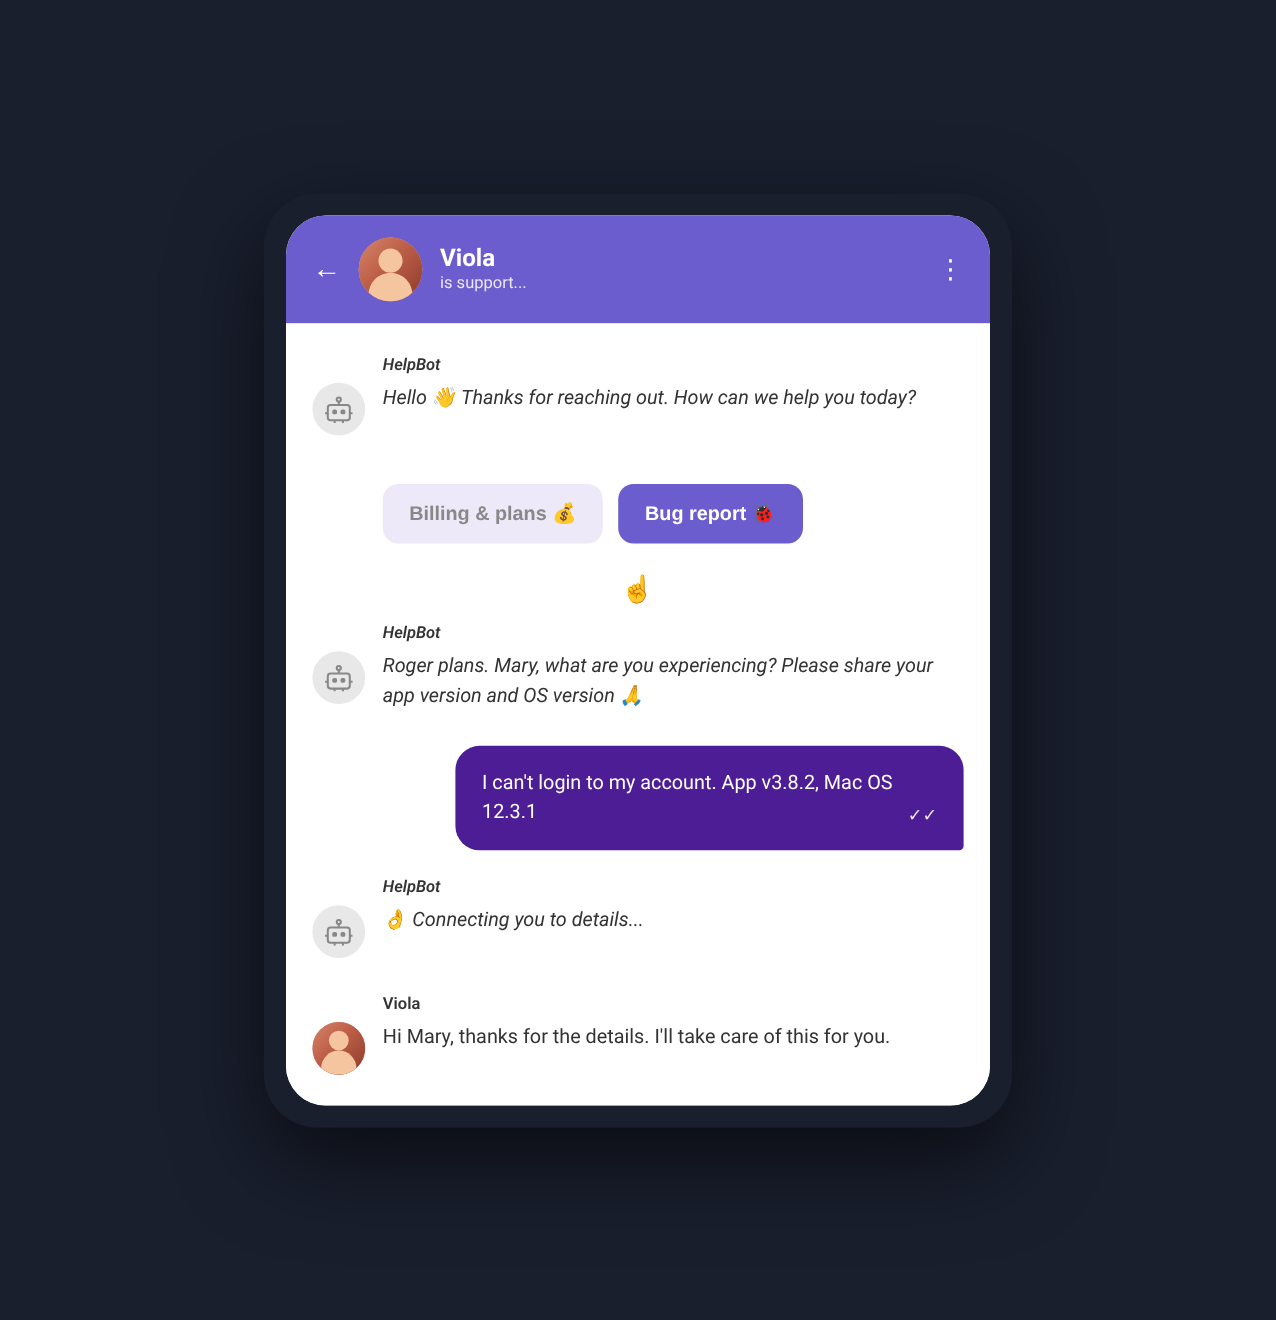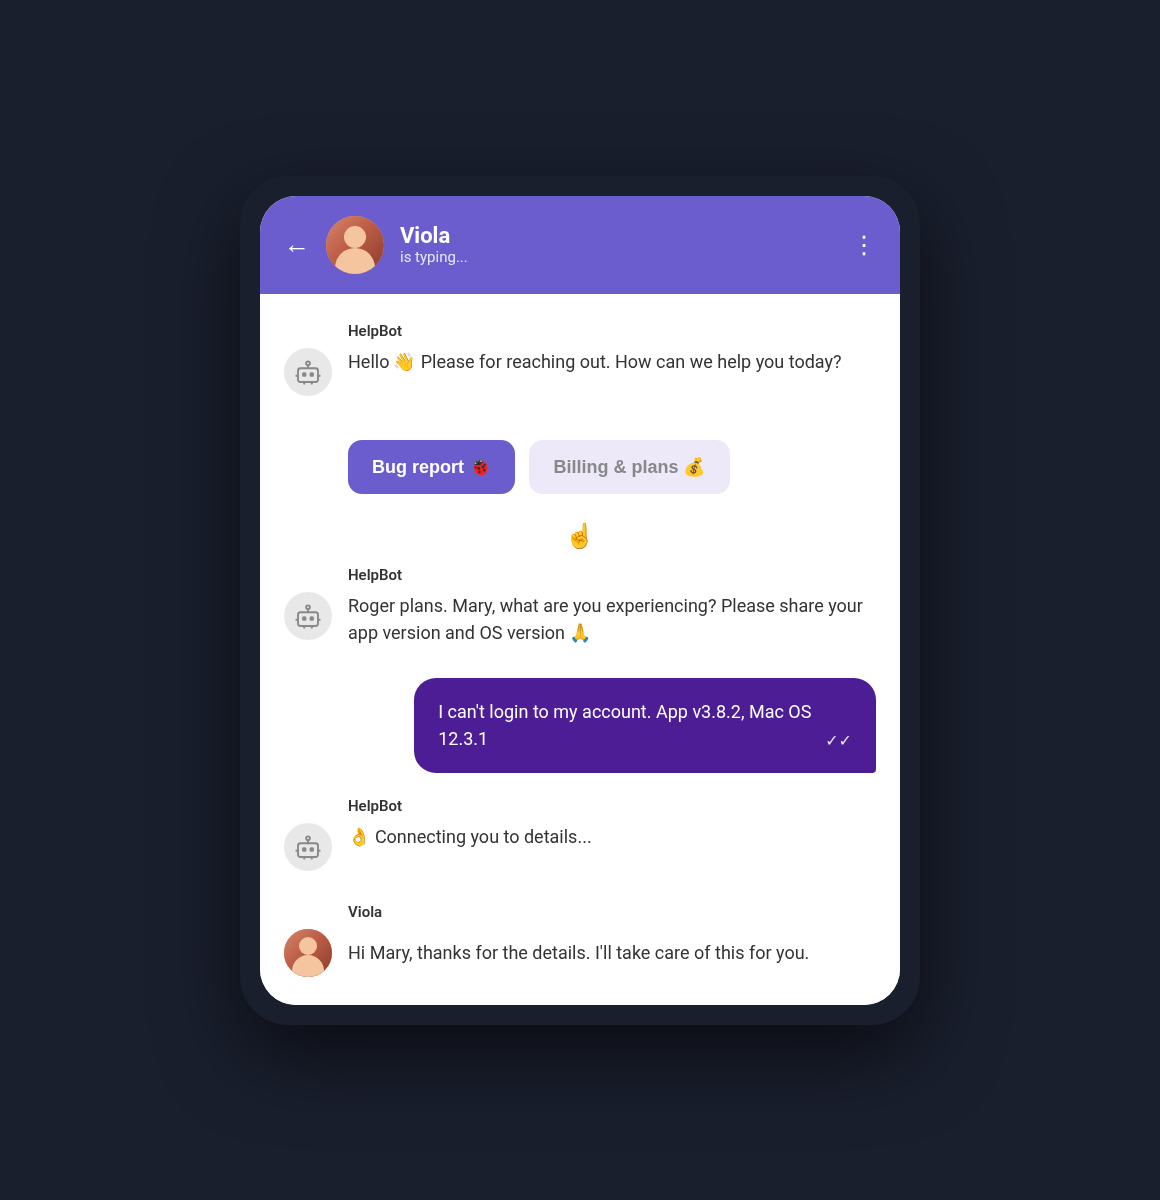--- a/index.html
+++ b/index.html
@@ -121,20 +121,21 @@
       display: flex;
       flex-direction: column;
       gap: 0;
     }
 
     
     .bot-group {
       display: flex;
       flex-direction: column;
       margin-bottom: 24px;
+      font-style: italic;
     }
 
     .sender-name {
       font-size: 15px;
       font-weight: 600;
       color: #333;
       margin-bottom: 8px;
       margin-left: 64px;
     }
 
@@ -236,21 +237,21 @@
 
     
     .agent-group {
       display: flex;
       flex-direction: column;
       margin-top: 8px;
     }
 
     .agent-row {
       display: flex;
-      align-items: center;
+      align-items: flex-start;
       gap: 16px;
     }
 
     .agent-avatar {
       width: 48px;
       height: 48px;
       border-radius: 50%;
       overflow: hidden;
       flex-shrink: 0;
       background: #d4876b;
@@ -299,21 +300,21 @@
 
     <div class="chat-header">
       <span class="back-btn">←</span>
 
       <div class="avatar">
         <div class="avatar-img"></div>
       </div>
 
       <div class="header-info">
         <div class="header-name">Viola</div>
-        <div class="header-status">is typing...</div>
+        <div class="header-status">is support...</div>
       </div>
 
       <span class="more-btn">⋮</span>
     </div>
 
     <div class="chat-body">
 
       <div class="bot-group">
         <div class="sender-name">HelpBot</div>
         <div class="bot-row">
@@ -321,27 +322,27 @@
             <svg class="robot-svg" viewBox="0 0 24 24" fill="none" stroke="#888" stroke-width="1.5">
               <rect x="4" y="9" width="16" height="11" rx="2"></rect>
               <rect x="8" y="13" width="2" height="2" rx="0.5" fill="#888"></rect>
               <rect x="14" y="13" width="2" height="2" rx="0.5" fill="#888"></rect>
               <path d="M12 9V6"></path>
               <circle cx="12" cy="5" r="1.5"></circle>
               <path d="M4 15H2M20 15h2"></path>
               <path d="M9 20v2M15 20v2"></path>
             </svg>
           </div>
-          <div class="bot-message-text">Hello 👋 Please for reaching out. How can we help you today?</div>
+          <div class="bot-message-text">Hello 👋 Thanks for reaching out. How can we help you today?</div>
         </div>
       </div>
 
       <div class="quick-replies">
+        <button class="quick-reply-btn inactive">Billing &amp; plans 💰</button>
         <button class="quick-reply-btn active">Bug report 🐞</button>
-        <button class="quick-reply-btn inactive">Billing &amp; plans 💰</button>
       </div>
 
       <div class="cursor-area">
         <span class="cursor">☝️</span>
       </div>
 
       <div class="bot-group">
         <div class="sender-name">HelpBot</div>
         <div class="bot-row">
           <div class="bot-avatar">

